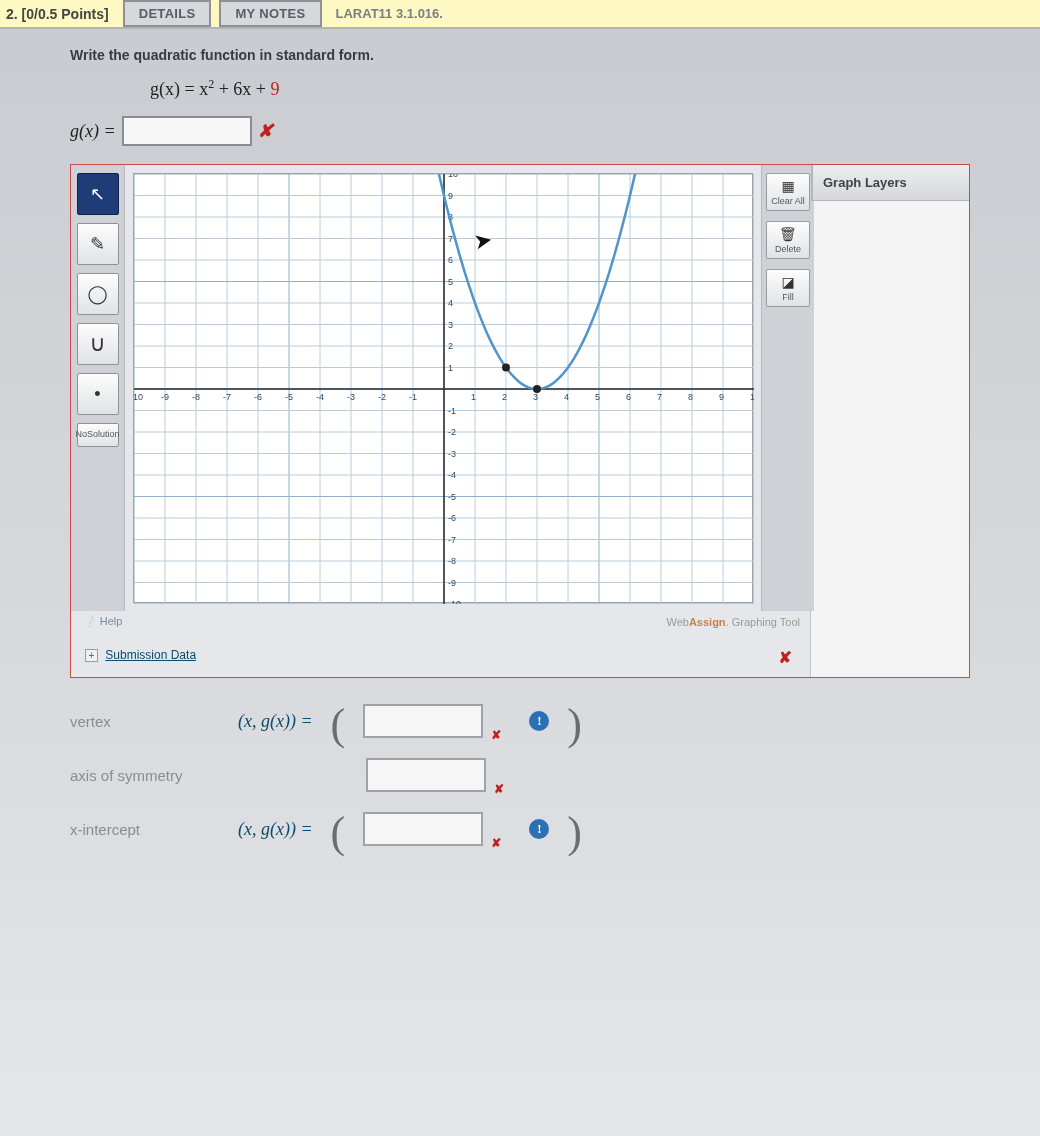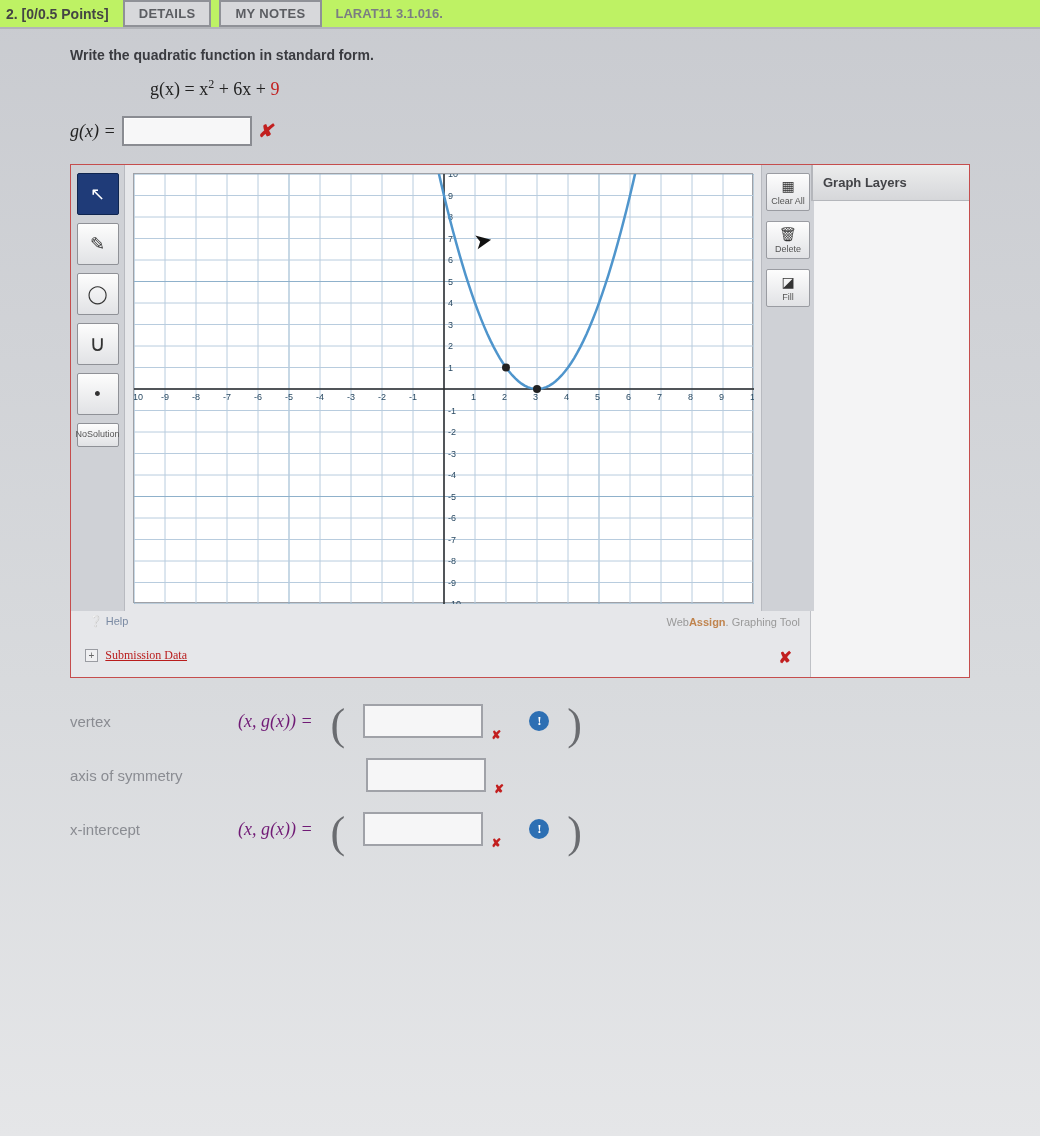--- a/index.html
+++ b/index.html
@@ -10,21 +10,21 @@
     color: #222;
     width: 1040px;
     height: 1136px;
     overflow: hidden;
   }
   .topbar {
     display: flex;
     align-items: center;
     gap: 8px;
     padding: 0 4px;
-    background: #bef264;
+    background: #fef9c3;
     border-bottom: 2px solid #b2b4b9;
   }
   .q-points {
     font-weight: bold;
     color: #444;
     margin-right: 4px;
     padding: 4px 2px;
   }
   .tab-btn {
     border: 2px solid #8f9197;
@@ -161,50 +161,50 @@
   .layer-item {
     background: #f4f4f5;
     color: #6c7885;
     font-size: 12px;
     padding: 10px 12px;
     border-bottom: 1px solid #cfd0d4;
   }
   .layer-item::before { content:"▸ "; color:#9aa1ab; }
   .help-row {
     display:flex; align-items:center; justify-content:space-between;
-    padding: 4px 10px 6px 18px;
+    padding: 4px 10px 6px 12px;
     font-size: 11px;
     color: #6b7a8f;
     gap: 40px;
   }
   .help-row .wa { color:#999; }
   .help-row .wa b { color:#c0844e; font-weight:bold;}
   .help-link { color:#7a8aa3; }
   .subdata {
     padding: 14px 10px 10px 14px;
     font-size: 12px;
   }
-  .subdata a { color:#b91c1c; text-decoration: underline; font-family: Liberation Serif, serif; }
+  .subdata a { color:#0c4a6e; text-decoration: underline; }
   .subdata .plus { border:1px solid #9a9ca2; background:#f0f0f2; width:13px; height:13px; display:inline-flex; align-items:center; justify-content:center; font-size:10px; margin-right:4px; color:#666;}
   .sub-x { float:right; color:#c21f1f; font-weight:bold; padding-right:8px; font-size:16px;}
   .lower {
     padding: 26px 0 0 70px;
     color: #7c7e85;
     font-size: 15px;
   }
   .lower .instr { margin-bottom: 22px; }
   .field-row {
     display: flex;
     align-items: center;
     gap: 18px;
     margin-bottom: 20px;
     font-family: "Times New Roman", serif;
   }
   .field-row .lbl { width: 150px; font-style: normal; font-family: Arial, sans-serif; color:#8a8c92; font-size:15px;}
-  .fx { font-style: italic; font-size:18px; color:#701a75;}
+  .fx { font-style: italic; font-size:18px; color:#0c4a6e;}
   .box-in {
     width: 120px; height: 34px;
     border: 2px solid #a0a2a8;
     background: #f6f6f7;
   }
   .paren { font-size: 44px; color:#6a6c70; font-family:"Times New Roman",serif; line-height: .6; position:relative; top:4px;}
   .alert-ic {
     width: 20px; height:20px; border-radius:50%;
     background:#2d6fb3; color:#fff; display:inline-flex;
     align-items:center; justify-content:center; font-weight:bold; font-size:13px;

